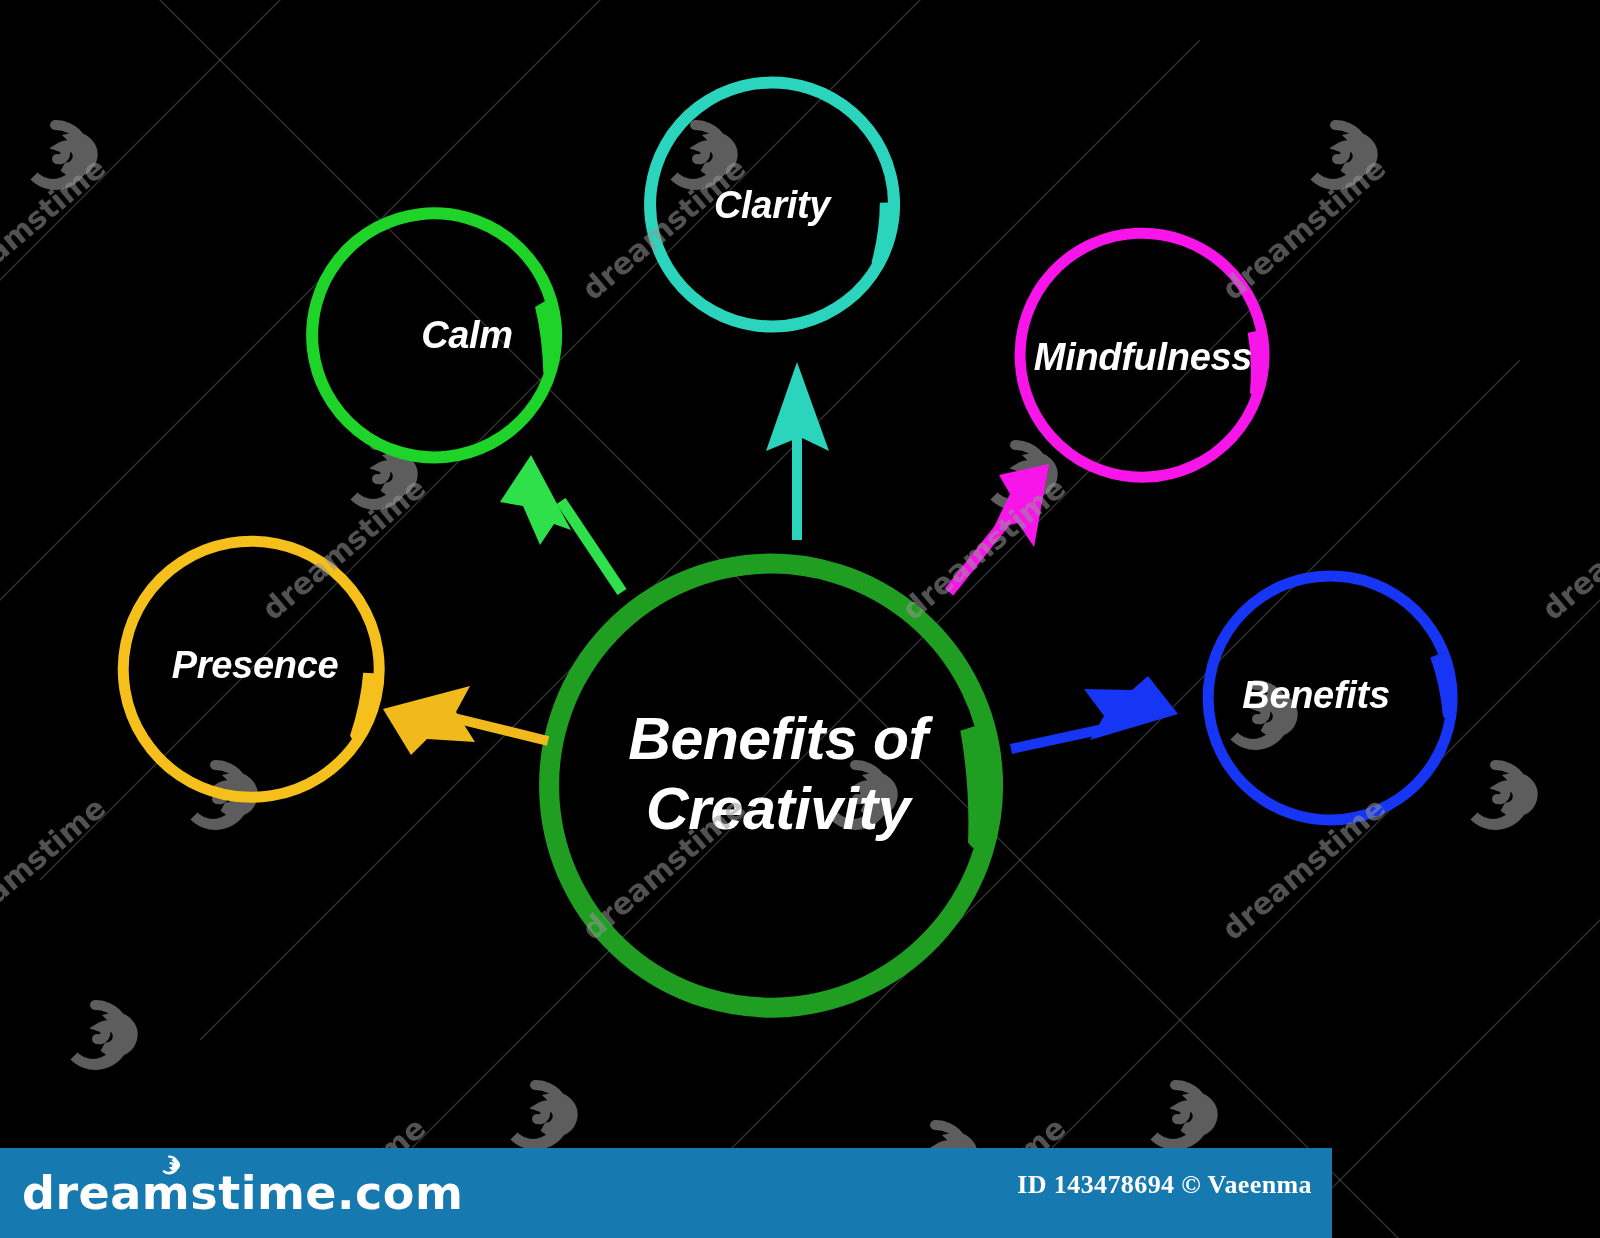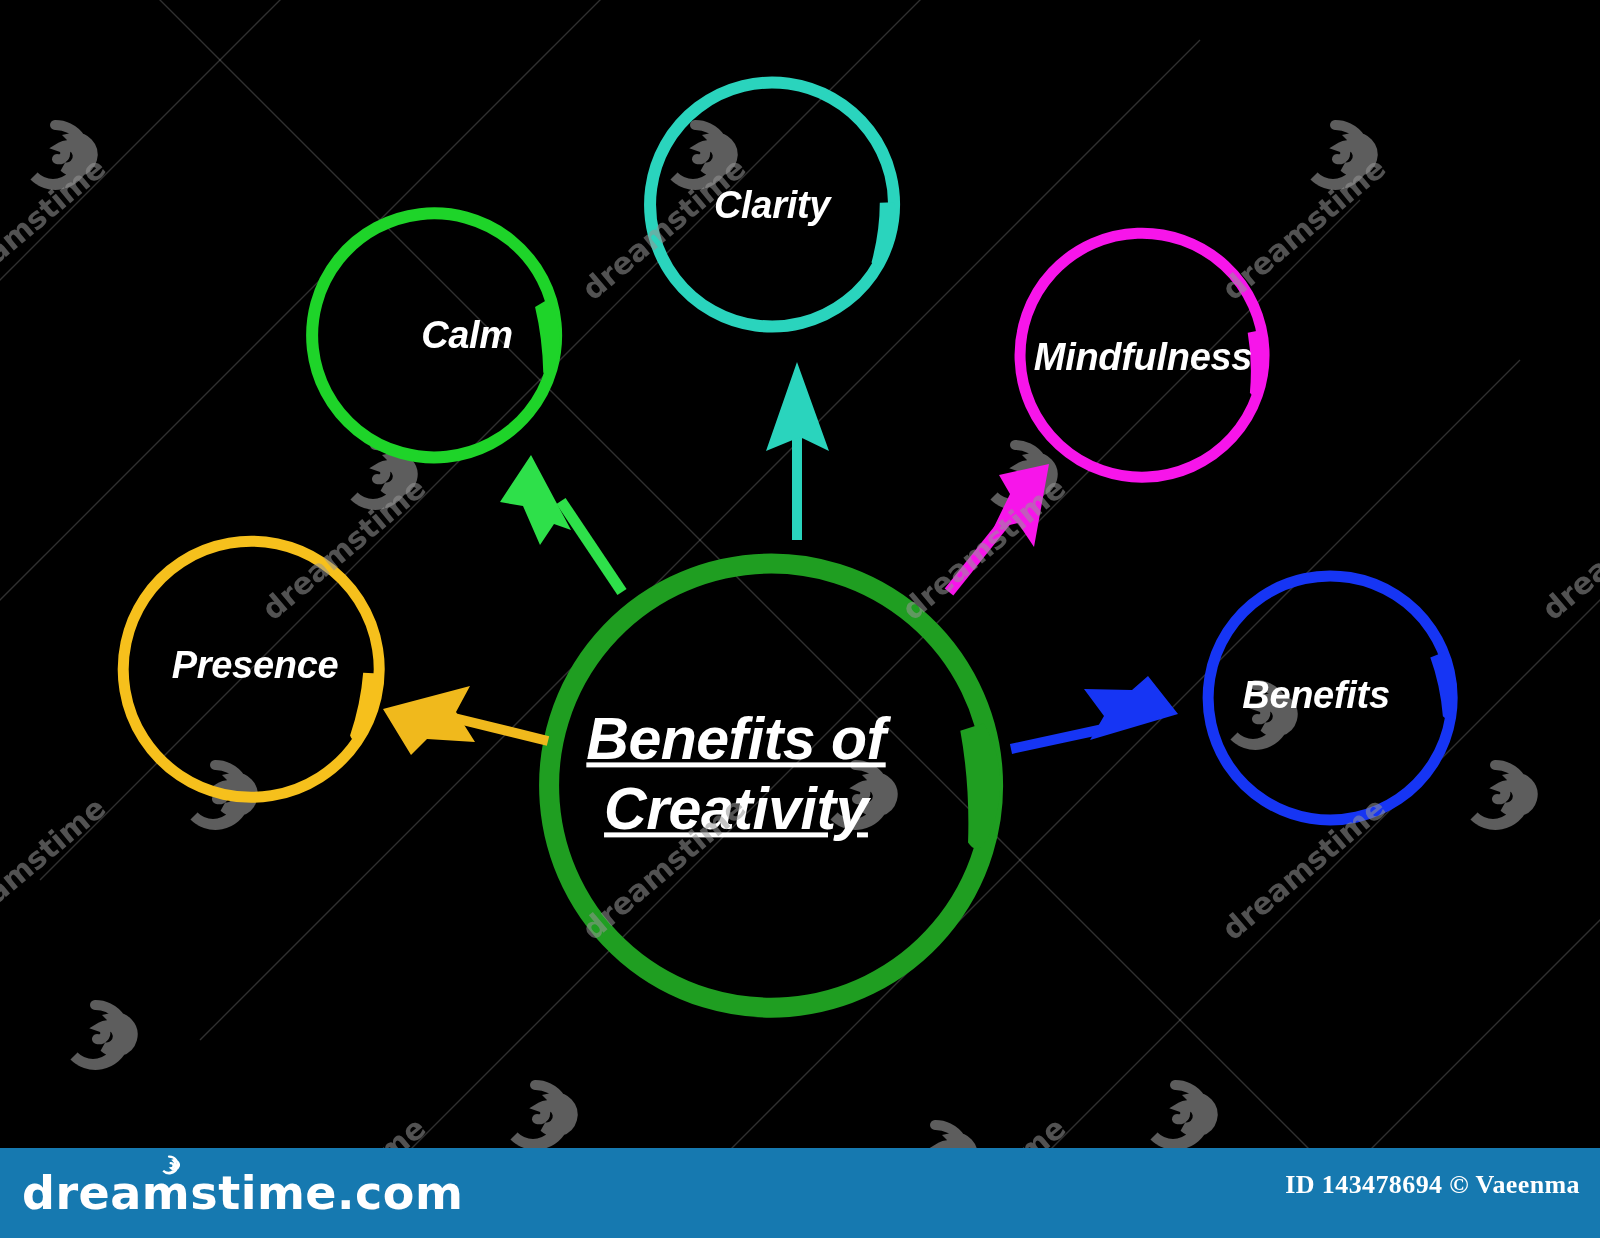--- a/index.html
+++ b/index.html
@@ -52,21 +52,21 @@
     white-space: nowrap;
     transform: translate(-50%, -50%);
     letter-spacing: -0.5px;
     z-index: 6;
   }
   
   #footer-bar {
     position: absolute;
     left: 0;
     bottom: 0;
-    width: 1600px;
+    width: 1332px;
     height: 90px;
     background: #1679b0;
     z-index: 20;
   }
   #ds-logo {
     position: absolute;
     left: 22px;
     top: 18px;
     color: #ffffff;
     font-size: 46px;
@@ -248,21 +248,21 @@
   <div class="node-label branch" style="left:437px; top:335px;margin-left:30px;">Calm</div>
 
   <div class="node-label branch" style="left:772px; top:205px;">Clarity</div>
 
   <div class="node-label branch" style="left:1143px; top:357px;">Mindfulness</div>
 
   <div class="node-label branch" style="left:255px; top:665px;">Presence</div>
 
   <div class="node-label branch" style="left:1316px; top:695px;">Benefits</div>
 
-  <div class="center-label" style="left:736px; top:775px;text-decoration:underline;">
+  <div class="center-label" style="left:778px; top:775px;">
     <div>Benefits of</div>
     <div>Creativity</div>
   </div>
 
   <div id="footer-bar">
     <div id="ds-logo">
       <span>dreamstime.com</span>
       <svg class="spiral-mark" viewBox="-34 -34 68 68" xmlns="http://www.w3.org/2000/svg">
         <path d="M0,-26 A26,26 0 1,1 -18,18 A20,20 0 1,0 14,-14 A14,14 0 1,1 7,10
                  A8,8 0 1,0 5,-6" fill="none" stroke="#ffffff" stroke-width="7" stroke-linecap="round"></path>

